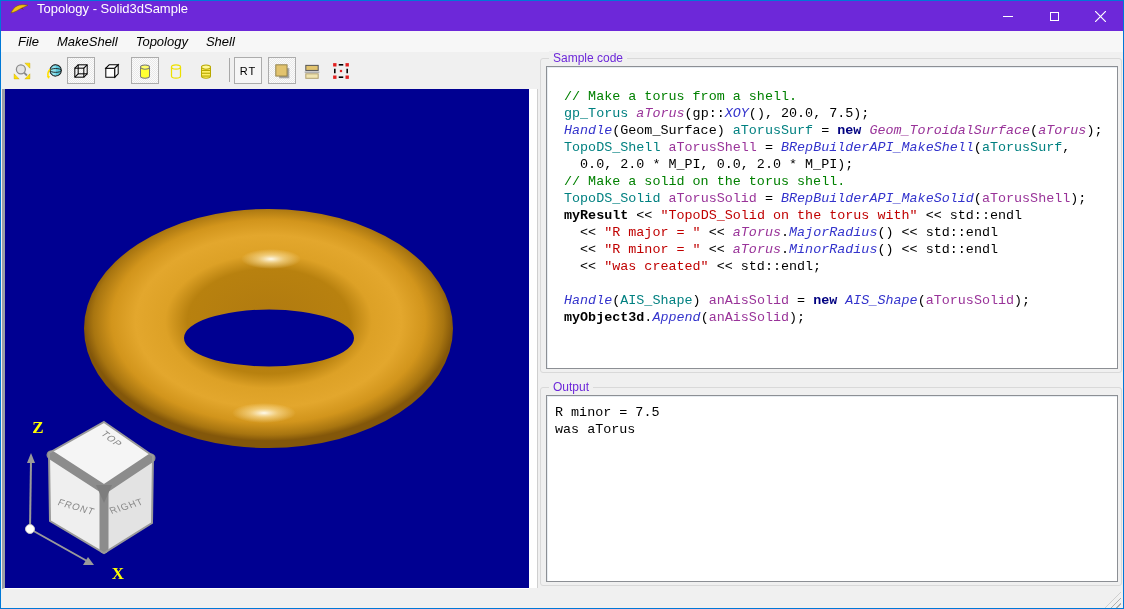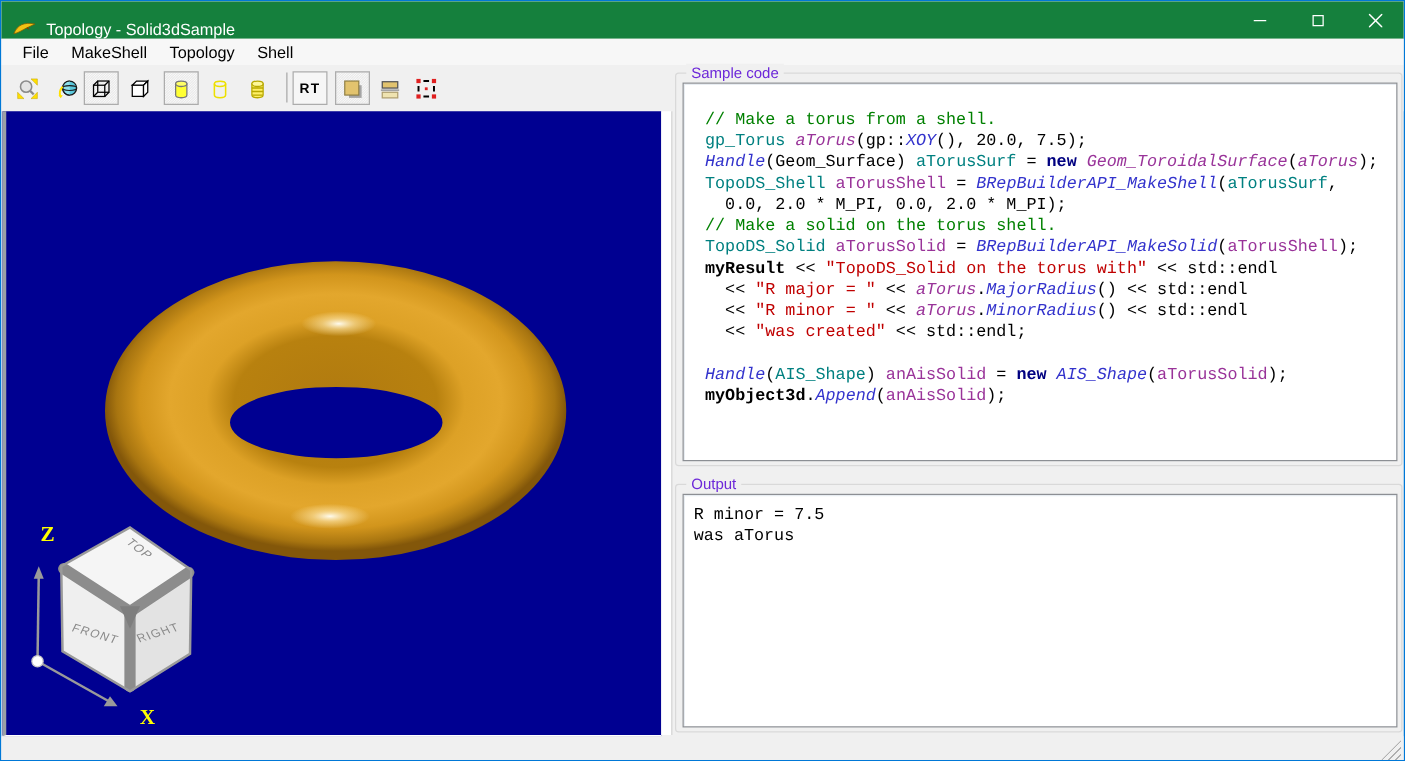--- a/index.html
+++ b/index.html
@@ -2,33 +2,33 @@
 <html><head>
 <meta charset="utf-8">
 <style>
   * { margin:0; padding:0; box-sizing:border-box; }
   body { font-family:"Liberation Sans", sans-serif; background:#444; }
   #window{
     position:relative; width:1124px; height:609px; background:#F0F0F0;
     border:1px solid #0078D7; overflow:hidden;
   }
   
-  .titlebar{ position:absolute; left:0; top:0; width:100%; height:30px; background:#15803d; display:flex; align-items:flex-end; }
+  .titlebar{ position:absolute; left:0; top:0; width:100%; height:30px; background:#6d28d9; display:flex; align-items:flex-start; }
   .app-icon{ margin-left:9px; width:20px; height:16px; flex:0 0 auto; }
   .title-text{ color:#FFFFFF; font-size:13px; margin-left:7px; white-space:nowrap; }
   .win-controls{ position:absolute; right:0; top:0; height:30px; display:flex; }
   .win-btn{ width:46px; height:30px; display:flex; align-items:center; justify-content:center; }
   .glyph-min{ width:10px; height:1px; background:#FFF; }
   .glyph-max{ width:9px; height:9px; border:1px solid #FFF; }
   
-  .menubar{ position:absolute; left:0; top:30px; width:100%; height:21px; background:#F7F7F7; display:flex; align-items:center; padding-left:8px; }
+  .menubar{ position:absolute; left:0; top:30px; width:100%; height:21px; background:#F7F7F7; display:flex; align-items:center; padding-left:8px;font-style:italic; }
   .menu-item{ font-size:13px; color:#000; padding:2px 9px; }
   
   .toolbar{ position:absolute; left:0; top:51px; width:100%; height:37px; background:#F0F0F0; }
-  .tb{ position:absolute; top:5px; width:28px; height:27px; display:flex; align-items:center; justify-content:center;font-weight:bold; }
+  .tb{ position:absolute; top:5px; width:28px; height:27px; display:flex; align-items:center; justify-content:center; }
   .tb svg{ width:18px; height:18px; }
   .tb.checked{
     border:1px solid #ACACAC;
     background-color:#E9E9E9;
     background-image:linear-gradient(45deg,#FBFBFB 25%,transparent 25%,transparent 75%,#FBFBFB 75%),
                      linear-gradient(45deg,#FBFBFB 25%,transparent 25%,transparent 75%,#FBFBFB 75%);
     background-size:2px 2px; background-position:0 0,1px 1px;
   }
   .tb.plainframe{ border:1px solid #ACACAC; background:#F6F6F6; }
   .tb-sep{ position:absolute; top:6px; left:228px; width:1px; height:24px; background:#A8A8A8; }

